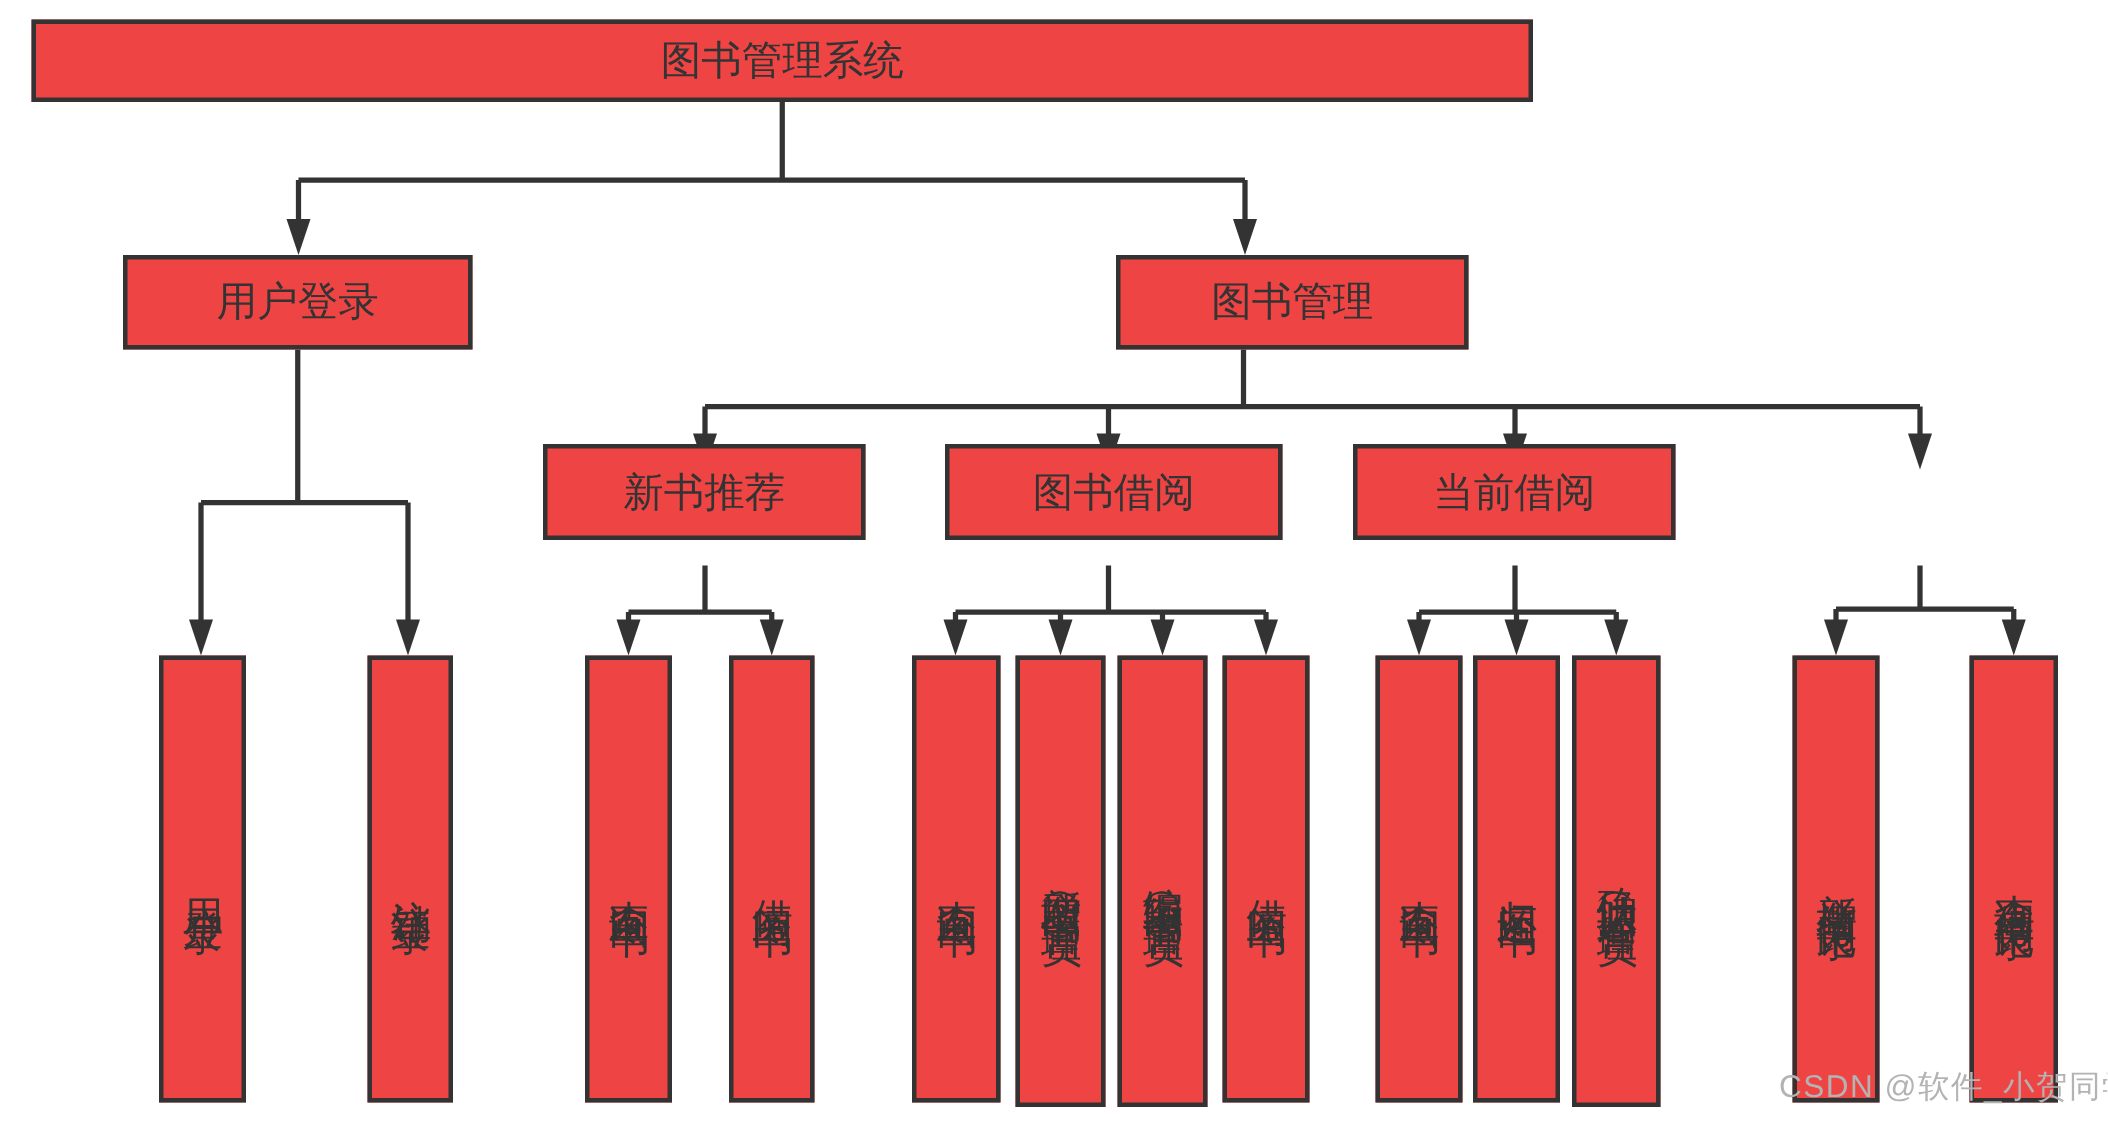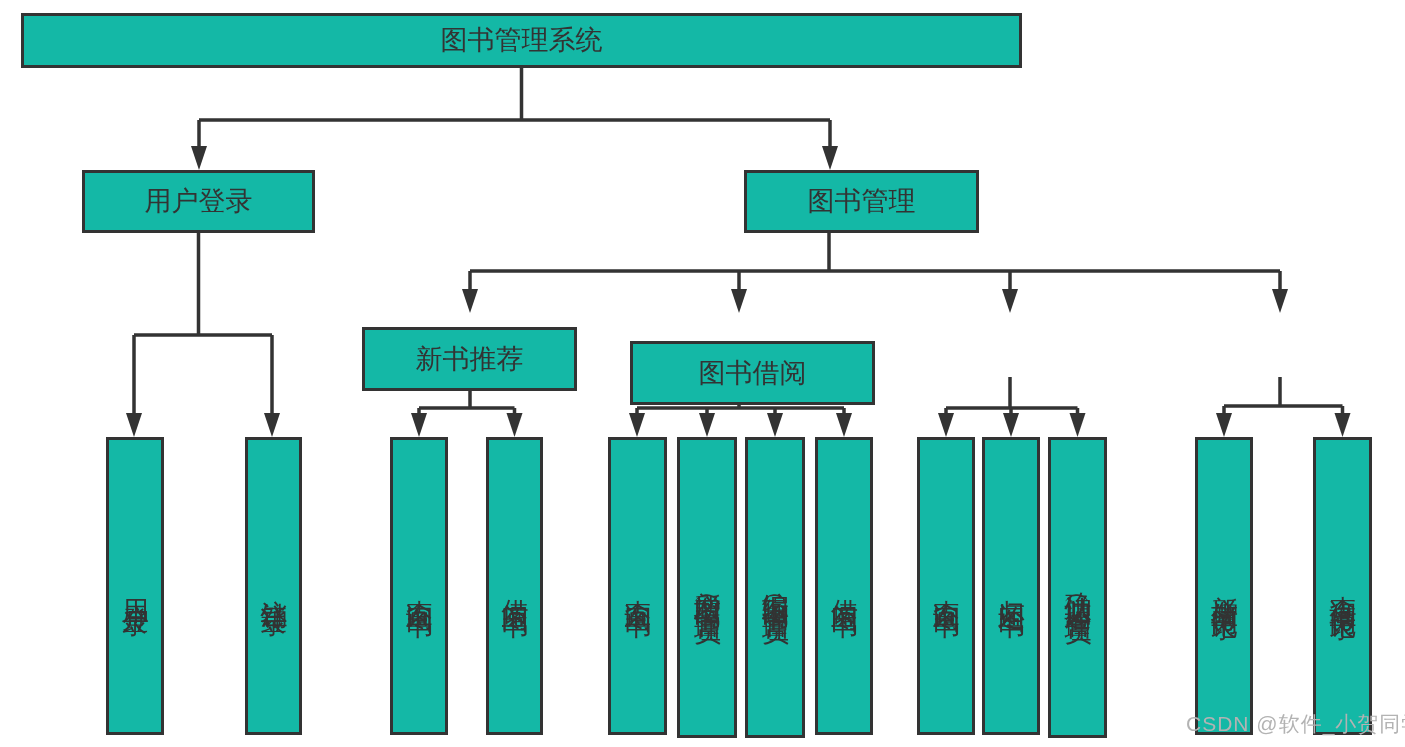--- a/index.html
+++ b/index.html
@@ -3,30 +3,30 @@
 <meta charset="utf-8">
 <title>图书管理系统</title>
 <style>
   html,body{margin:0;padding:0;background:#fff;}
   .stage{
     position:relative;width:1405px;height:747px;background:#ffffff;overflow:hidden;
     font-family:"Liberation Sans",sans-serif;color:#333;
   }
   .wires{position:absolute;left:0;top:0;z-index:1;}
   .box{
-    position:absolute;box-sizing:border-box;background:#14b8a6;border:3px solid #333;
+    position:absolute;box-sizing:border-box;background:#ef4444;border:3px solid #333;
     display:flex;align-items:center;justify-content:center;z-index:2;
     font-size:27px;color:#333;line-height:1;
   }
   .root{left:21px;top:13px;width:1001px;height:55px;}
   .l2a{left:82px;top:170px;width:233px;height:63px;}
   .l2b{left:712px;top:170px;width:235px;height:63px;margin-left:32px;}
-  .l3{top:327px;height:64px;font-family:Liberation Serif, serif;}
+  .l3{top:296px;height:64px;font-family:Liberation Serif, serif;}
   .l3-1{left:362px;width:215px;}
-  .l3-2{left:630px;width:245px;margin-top:14px;}
+  .l3-2{left:630px;width:225px;}
   .l3-3{left:902px;width:215px;}
   .l3-4{left:1172px;width:215px;}
   .l4{top:437px;height:298px;}
   .tall{height:301px;}
   .c1{left:106px;width:58px;}
   .c2{left:245px;width:57px;}
   .c3{left:390px;width:58px;}
   .c4{left:486px;width:57px;}
   .c5{left:608px;width:59px;}
   .c6{left:677px;width:60px;}
@@ -91,20 +91,23 @@
   <div class="box l2b">
     <span>图书管理</span>
   </div>
 
   <div class="box l3 l3-1">
     <span>新书推荐</span>
   </div>
   <div class="box l3 l3-2">
     <span>图书借阅</span>
   </div>
+  <div class="box l3 l3-3">
+    <span>当前借阅</span>
+  </div>
 
   <div class="box l4 c1">
     <span class="vtxt">用户登录</span>
   </div>
   <div class="box l4 c2">
     <span class="vtxt">注销登录</span>
   </div>
 
   <div class="box l4 c3">
     <span class="vtxt">查询图书</span>

